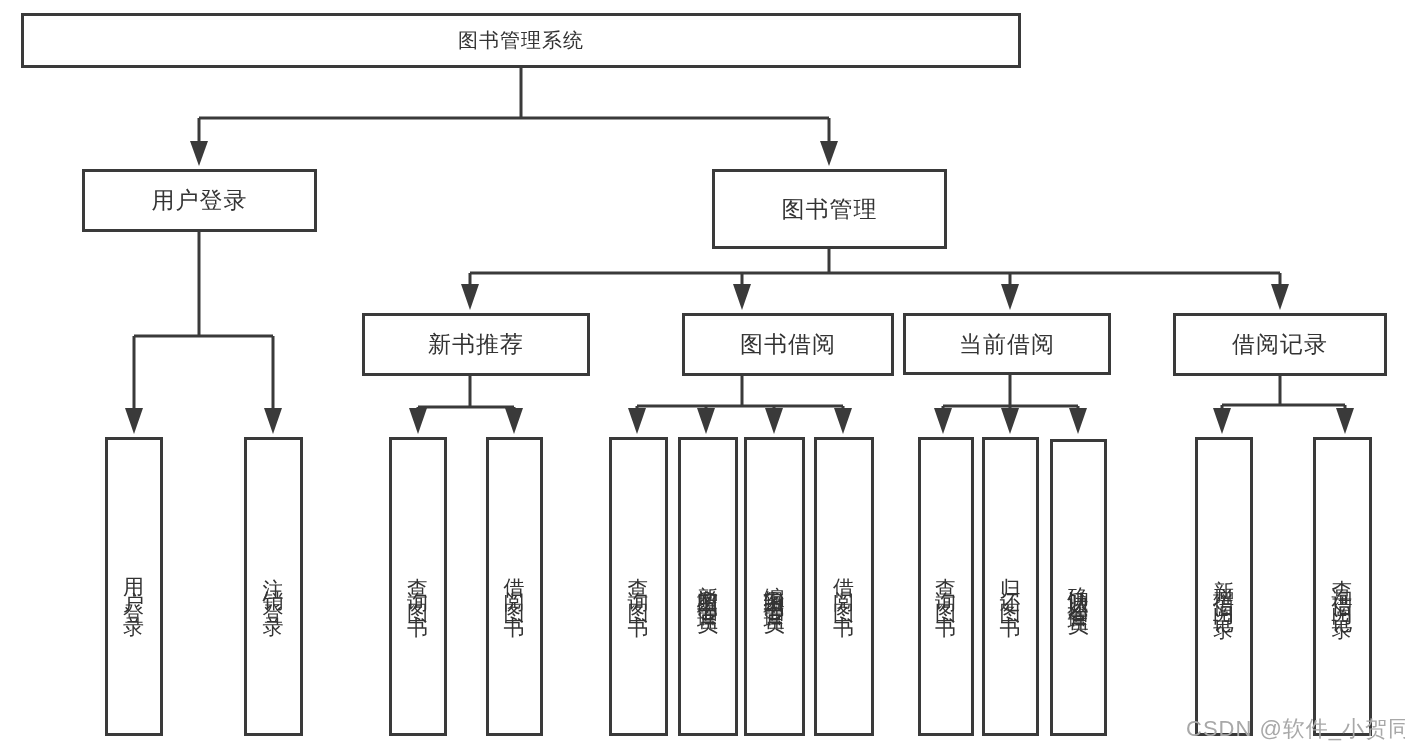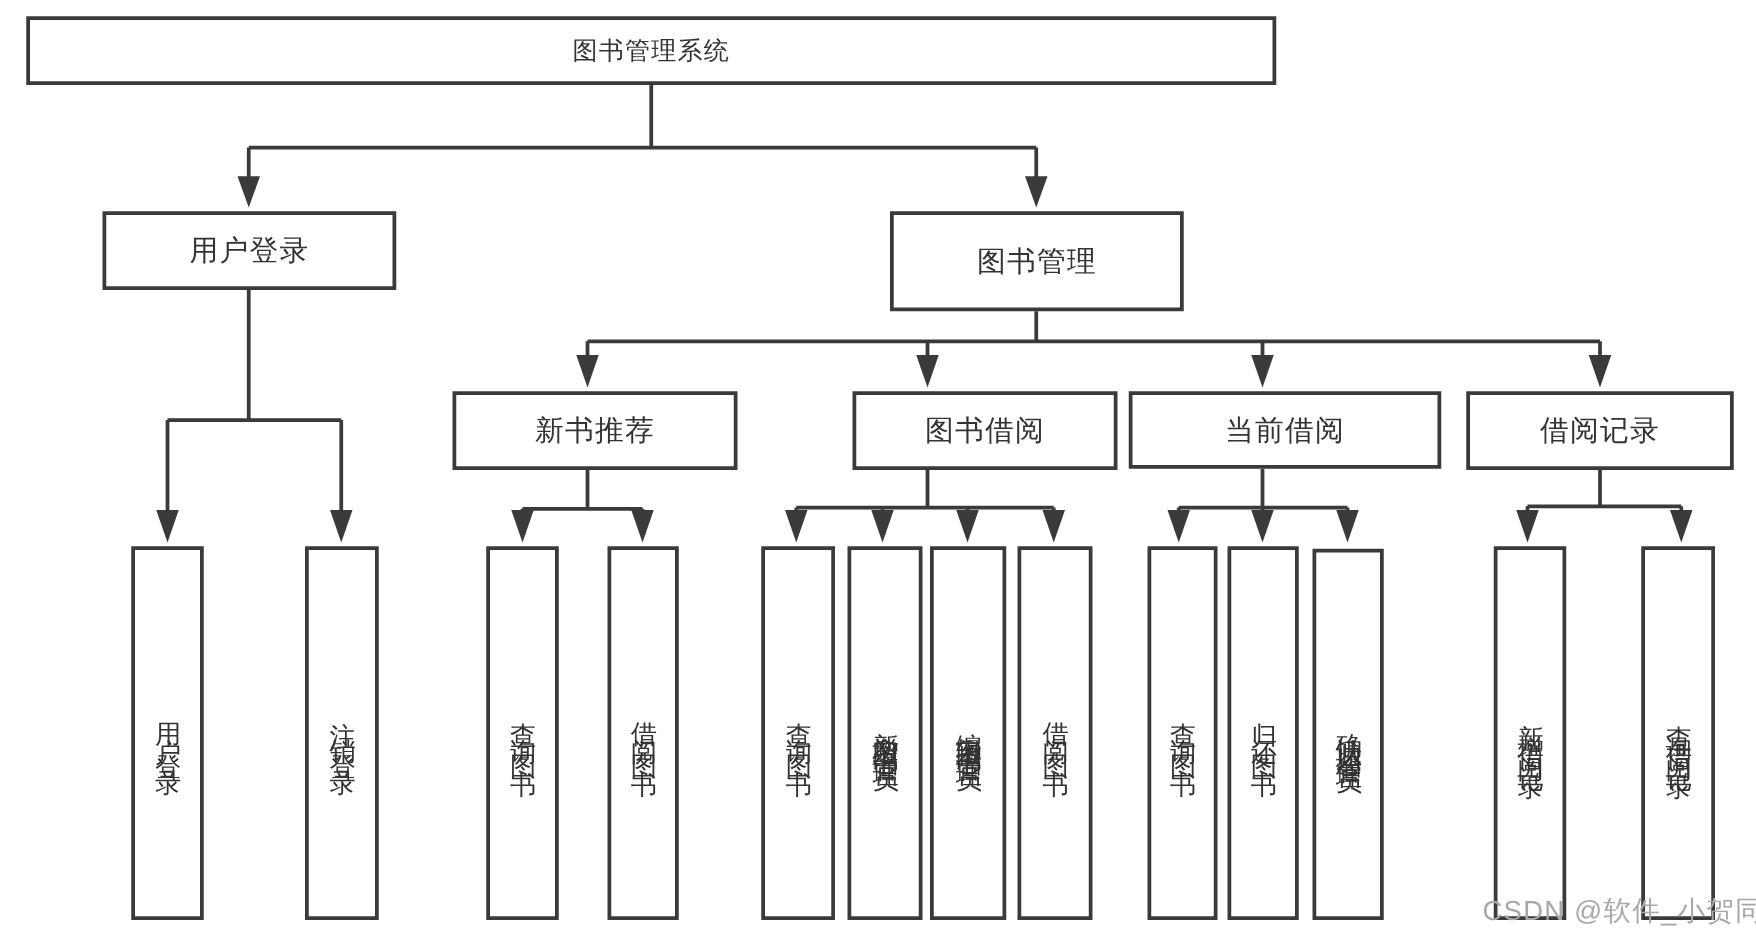--- a/index.html
+++ b/index.html
@@ -87,21 +87,21 @@
     </g>
   </svg>
 
   <div class="box h-box root-box" style="left:21px; top:13px; width:1000px; height:55px;">图书管理系统</div>
 
   <div class="box h-box" style="left:82px; top:169px; width:235px; height:63px;">用户登录</div>
   <div class="box h-box" style="left:712px; top:169px; width:235px; height:80px;">图书管理</div>
 
   <div class="box h-box" style="left:362px; top:313px; width:228px; height:63px;">新书推荐</div>
   <div class="box h-box" style="left:634px; top:313px; width:212px; height:63px;margin-left:48px;">图书借阅</div>
-  <div class="box h-box" style="left:903px; top:313px; width:250px; height:62px;text-align:center;">当前借阅</div>
+  <div class="box h-box" style="left:903px; top:313px; width:208px; height:62px;text-align:center;">当前借阅</div>
   <div class="box h-box" style="left:1173px; top:313px; width:214px; height:63px;">借阅记录</div>
 
   <div class="box v-box ls4" style="left:105px; top:437px; width:58px; height:299px;">用户登录</div>
   <div class="box v-box ls4" style="left:244px; top:437px; width:59px; height:299px;">注销登录</div>
 
   <div class="box v-box ls4" style="left:389px; top:437px; width:58px; height:299px;">查询图书</div>
   <div class="box v-box ls4" style="left:486px; top:437px; width:57px; height:299px;">借阅图书</div>
 
   <div class="box v-box ls4" style="left:609px; top:437px; width:59px; height:299px;">查询图书</div>
   <div class="box v-box ls10" style="left:678px; top:437px; width:60px; height:299px;">新增图书（管理员）</div>

